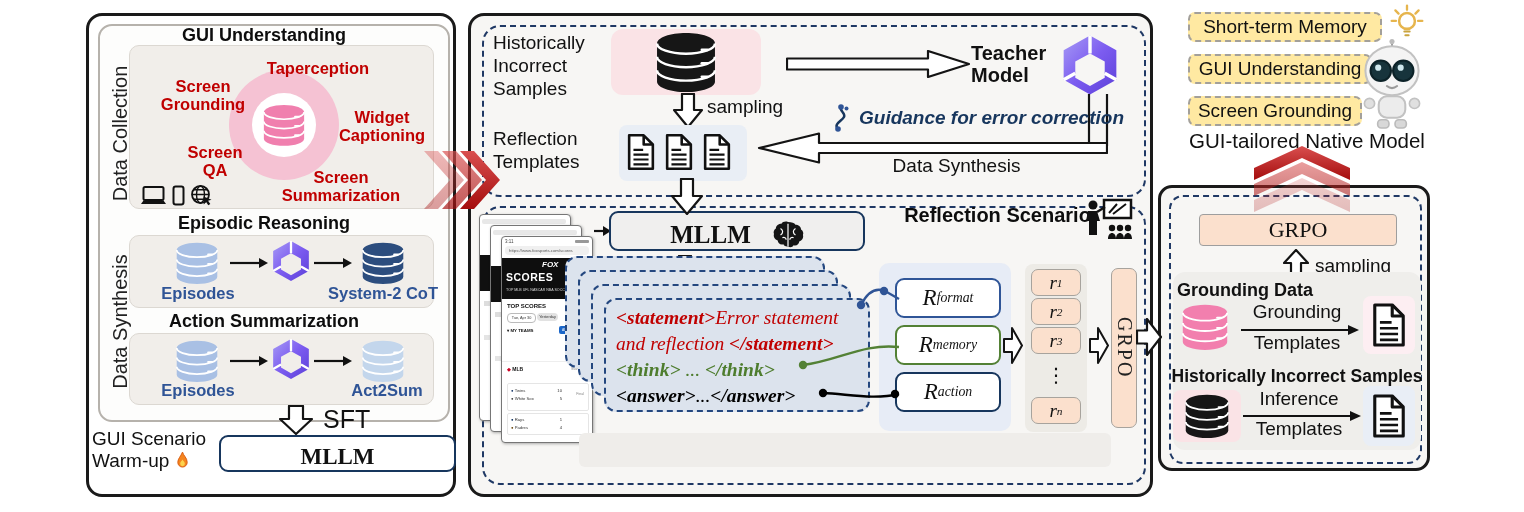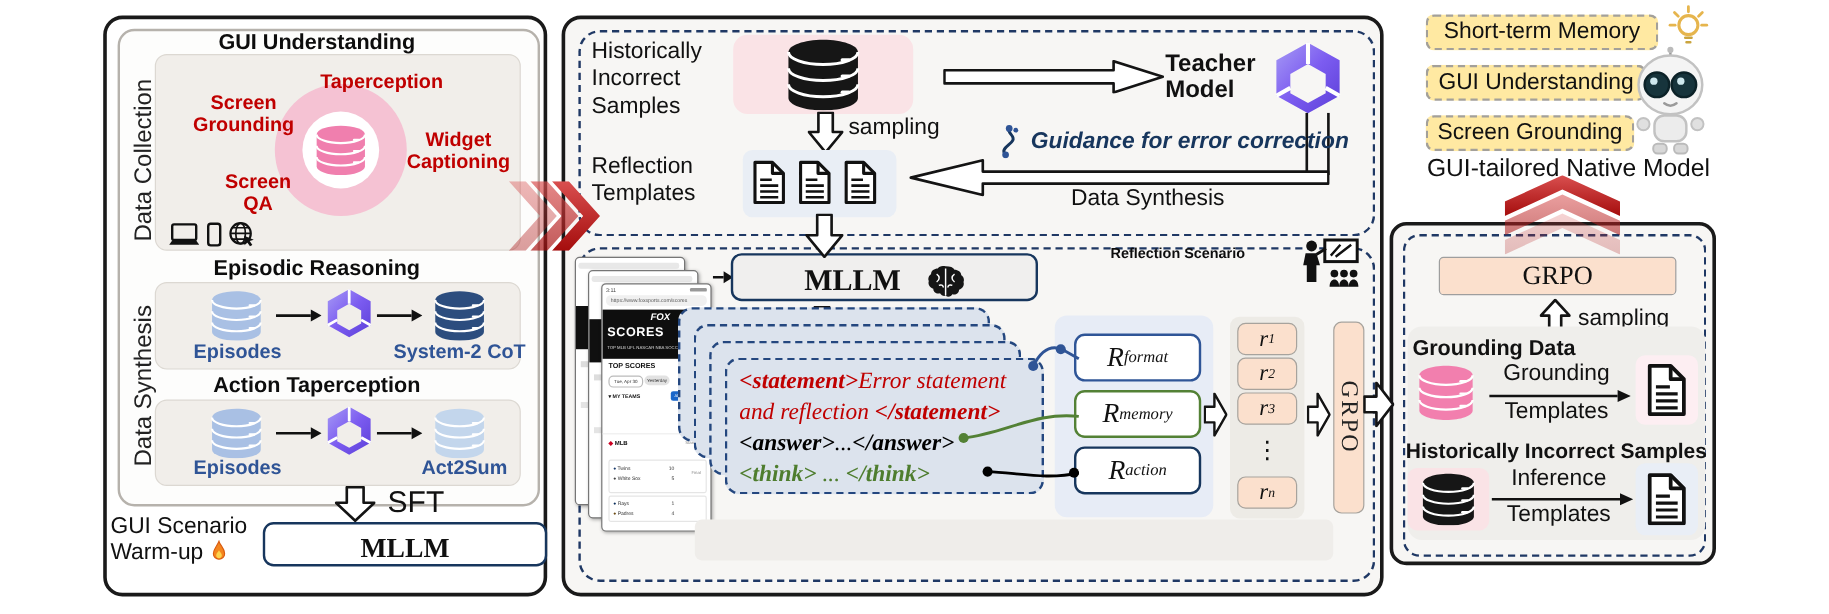--- a/index.html
+++ b/index.html
@@ -82,20 +82,21 @@
   <div class="sec" style="left:40px;top:29px;width:305px;height:164px;">
     <div class="a" style="left:99px;top:24px;width:110px;height:110px;border-radius:50%;background:#f5c2d3;"></div>
     <div class="a" style="left:122px;top:47px;width:64px;height:64px;border-radius:50%;background:#fff;"></div>
     <svg class="a" style="left:131px;top:54px;color:#f07fae;" width="46" height="50">
           <use href="#db"></use>
         </svg>
     <div class="red" style="left:126px;top:14px;width:124px;">Taperception</div>
     <div class="red" style="left:22px;top:32px;width:102px;">Screen Grounding</div>
     <div class="red" style="left:200px;top:63px;width:104px;">Widget Captioning</div>
     <div class="red" style="left:49px;top:98px;width:72px;">Screen QA</div>
+    <div class="red" style="left:144px;top:123px;width:134px;">Screen Summarization</div>
     <div class="a tinyrow" style="left:10px;top:138px;gap:5px;">
       <svg width="27" height="21" viewBox="0 0 27 21">
             <rect x="3.5" y="2" width="20" height="13" rx="1.5" fill="none" stroke="#111" stroke-width="2"></rect>
             <path d="M1 19h25l-2.5-3.5H3.5z" fill="#111"></path>
           </svg>
       <svg width="13" height="21" viewBox="0 0 13 21">
             <rect x="1.5" y="1.5" width="10" height="18" rx="2.2" fill="none" stroke="#111" stroke-width="2"></rect>
           </svg>
       <svg width="24" height="23" viewBox="0 0 24 23">
             <circle cx="10.5" cy="10.5" r="8.5" fill="none" stroke="#111" stroke-width="1.8"></circle>
@@ -122,21 +123,21 @@
     <svg class="a" style="left:184px;top:21px;" width="38" height="12" viewBox="0 0 38 12">
           <line x1="0" y1="6" x2="29" y2="6" stroke="#111" stroke-width="2.2"></line>
           <polygon points="29,1 38,6 29,11" fill="#111"></polygon>
         </svg>
     <svg class="a" style="left:224px;top:6px;color:#2c4d7e;" width="58" height="42">
           <use href="#db"></use>
         </svg>
     <div class="blu" style="left:185px;top:48px;width:136px;">System-2 CoT</div>
   </div>
 
-  <div class="hdr" style="left:45px;top:295px;width:260px;">Action Taperception</div>
+  <div class="hdr" style="left:45px;top:295px;width:260px;">Action Summarization</div>
   <div class="sec" style="left:40px;top:317px;width:305px;height:72px;">
     <svg class="a" style="left:38px;top:6px;color:#a9c0e4;" width="58" height="42">
           <use href="#db"></use>
         </svg>
     <div class="blu" style="left:26px;top:47px;width:84px;">Episodes</div>
     <svg class="a" style="left:100px;top:21px;" width="38" height="12" viewBox="0 0 38 12">
           <line x1="0" y1="6" x2="29" y2="6" stroke="#111" stroke-width="2.2"></line>
           <polygon points="29,1 38,6 29,11" fill="#111"></polygon>
         </svg>
     <svg class="a" style="left:140px;top:4px;" width="42" height="42">
@@ -287,21 +288,21 @@
       </svg>
 
   <div class="mllm" style="left:138px;top:195px;width:256px;height:40px;font-size:25px;background:#f0efee;">
     <span>MLLM</span>
     <svg width="32" height="28" viewBox="0 0 34 30">
           <path fill="#151515" d="M17 1c-3-1-6 0-7 2-3 0-6 2-6 5-2 1-3 4-2 6-1 3 1 6 4 7 0 3 3 5 6 4 1 2 4 3 5 2 2 2 5 1 6-1 3 1 6-1 6-4 3-1 5-4 4-7 1-2 0-5-2-6 0-3-3-5-6-5-1-2-4-3-8-3z"></path>
           <path stroke="#fff" stroke-width="1.3" fill="none" d="M17 3v24M9 8c3 2 3 5 0 7M25 8c-3 2-3 5 0 7M11 18c2-1 4 0 4 2M23 18c-2-1-4 0-4 2"></path>
         </svg>
   </div>
 
-  <div class="hdr" style="left:408px;top:188px;width:205px;font-size:12px;">Reflection Scenario</div>
+  <div class="hdr" style="left:424px;top:188px;width:205px;font-size:20px;">Reflection Scenario</div>
   <svg class="a" style="left:614px;top:181px;" width="48" height="46" viewBox="0 0 48 44">
     <rect x="19" y="2" width="27" height="18" fill="#fff" stroke="#111" stroke-width="2.5"></rect>
     <path d="M24 15l8-9M28 16l13-10" stroke="#111" stroke-width="2"></path>
     <circle cx="8" cy="7" r="4.5" fill="#111"></circle>
     <path d="M3 13h9l3 10h-3v14H4V23H1z" fill="#111"></path>
     <line x1="12" y1="14" x2="20" y2="9" stroke="#111" stroke-width="2.5"></line>
     <g fill="#111">
       <circle cx="27" cy="30" r="3.2"></circle>
           <circle cx="35" cy="30" r="3.2"></circle>
           <circle cx="43" cy="30" r="3.2"></circle>
@@ -312,22 +313,22 @@
   <svg class="a" style="left:198px;top:239px;" width="32" height="42" viewBox="0 0 32 42">
         <polygon points="10,1 22,1 22,22 31,22 16,41 1,22 10,22" fill="#fff" stroke="#141414" stroke-width="2.2" stroke-linejoin="round"></polygon>
       </svg>
 
   <div class="stackbox" style="left:94px;top:240px;"></div>
   <div class="stackbox" style="left:107px;top:254px;"></div>
   <div class="stackbox" style="left:120px;top:268px;"></div>
   <div class="stackbox" style="left:133px;top:282px;width:266px;height:114px;font-family:'Liberation Serif',serif;font-style:italic;font-size:19.5px;line-height:1.33;padding:5px 0 0 10px;">
     <div style="color:#c00000;"><span class="b">&lt;statement&gt;</span><span>Error statement</span></div>
     <div style="color:#c00000;"><span>and reflection </span><span class="b">&lt;/statement&gt;</span></div>
+    <div style="color:#4e7d2e;"><span class="b">&lt;think&gt;</span><span> ... </span><span class="b">&lt;/think&gt;</span></div>
     <div style="color:#000;"><span class="b">&lt;answer&gt;</span><span>...</span><span class="b">&lt;/answer&gt;</span></div>
-    <div style="color:#4e7d2e;"><span class="b">&lt;think&gt;</span><span> ... </span><span class="b">&lt;/think&gt;</span></div>
   </div>
 
   <div class="a" style="left:408px;top:247px;width:132px;height:168px;background:#e7ecf6;border-radius:10px;"></div>
   <div class="rbox math" style="left:424px;top:262px;border:2.5px solid #2f5597;">
         <span>R</span>
         <sub>format</sub>
       </div>
   <div class="rbox math" style="left:424px;top:309px;border:2.5px solid #538135;">
         <span>R</span>
         <sub>memory</sub>

